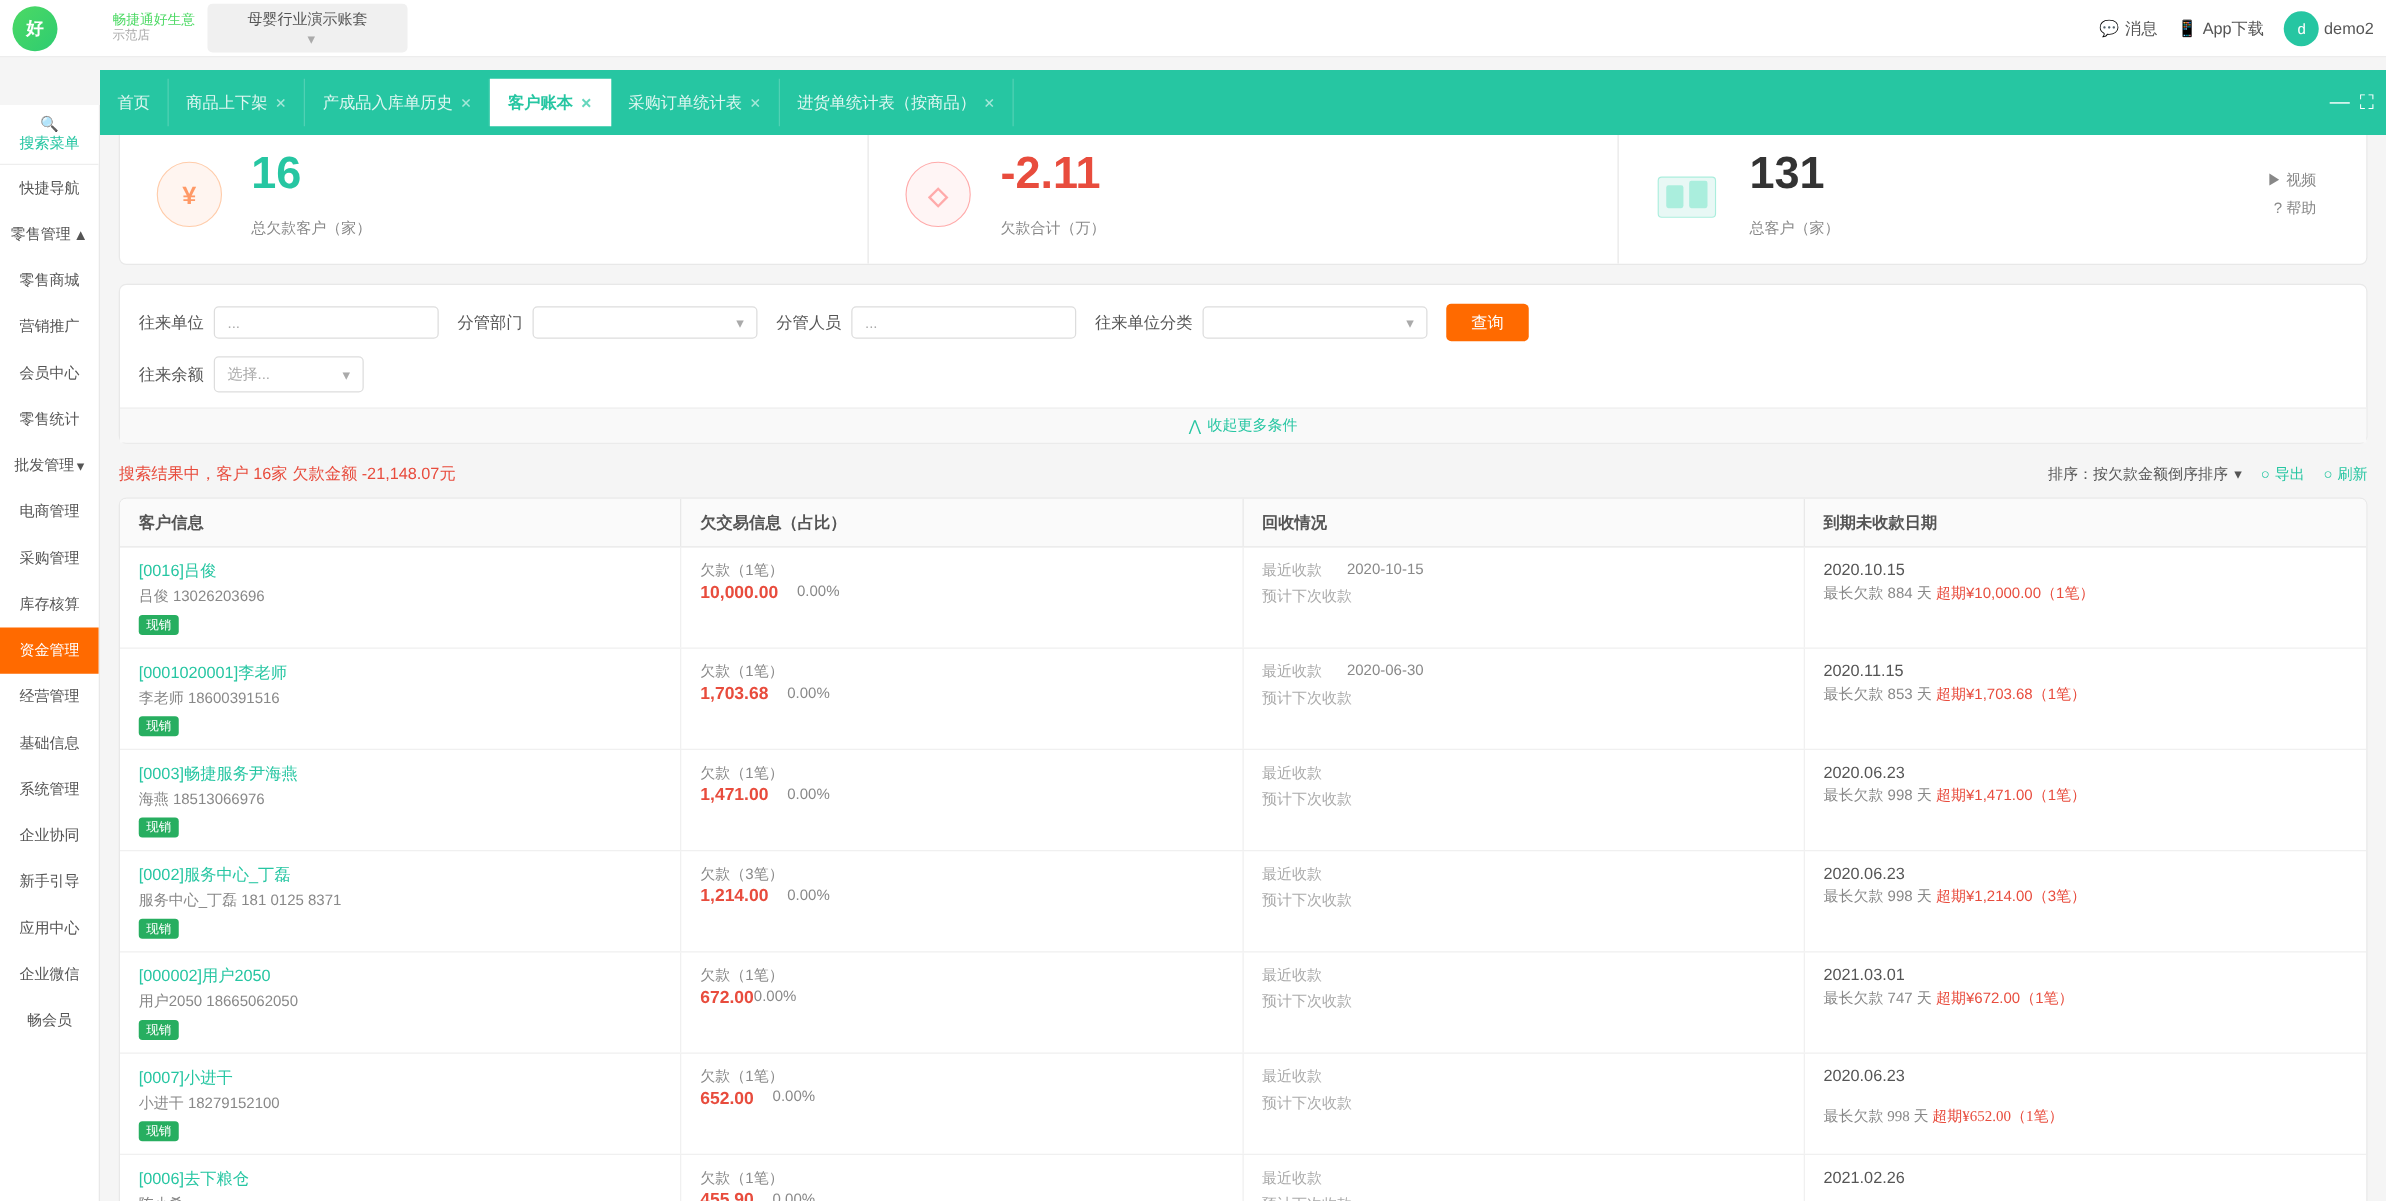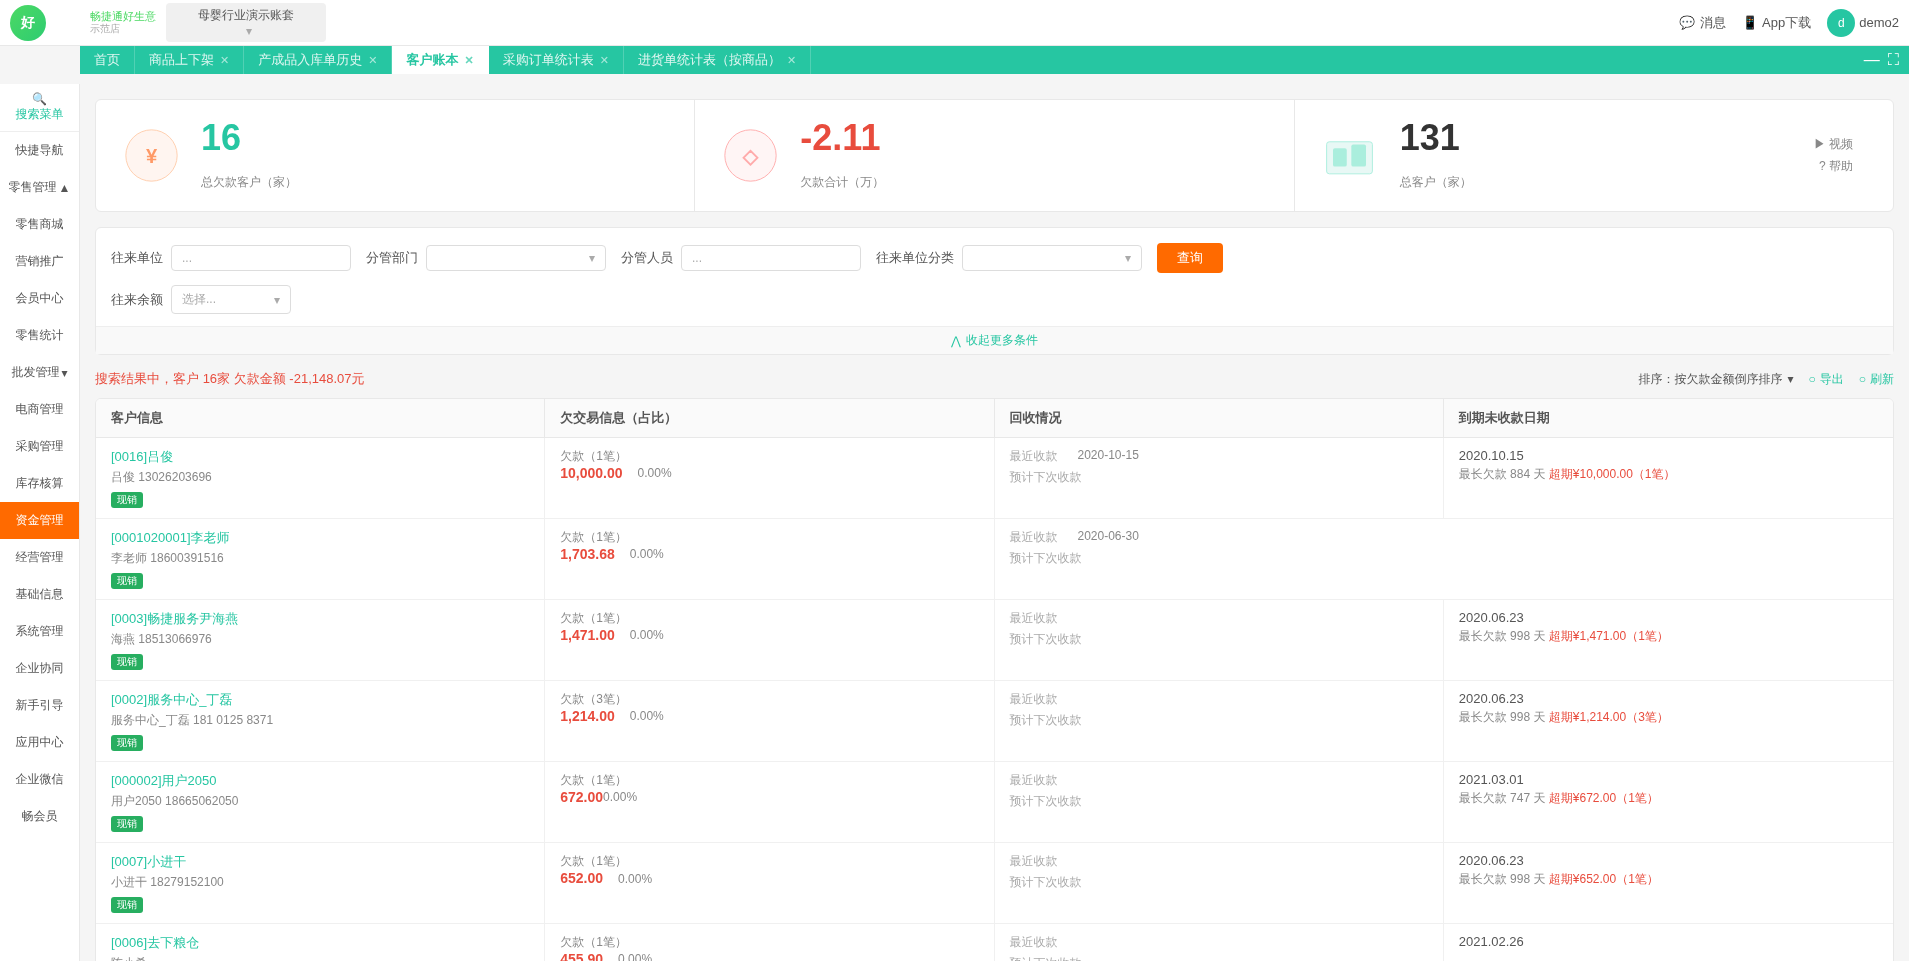--- a/index.html
+++ b/index.html
@@ -13,22 +13,22 @@
     .logo-area { display: flex; align-items: center; width: 80px; }
     .logo-icon { width: 36px; height: 36px; background: linear-gradient(135deg, #4cd964, #2ecc71); border-radius: 50%; display: flex; align-items: center; justify-content: center; color: #fff; font-size: 14px; font-weight: bold; margin-right: 6px; }
     .logo-text { font-size: 11px; color: #4cd964; line-height: 1.2; }
     .company-selector { display: flex; align-items: center; background: #f0f0f0; border-radius: 4px; padding: 4px 10px; cursor: pointer; font-size: 12px; color: #555; margin-left: 10px; min-width: 160px; flex-direction: column; }
     .company-selector span { flex: 1; }
     .top-right { margin-left: auto; display: flex; align-items: center; gap: 16px; }
     .top-btn { display: flex; align-items: center; gap: 4px; font-size: 13px; color: #555; cursor: pointer; }
 
     
     .tab-bar {
-      display: flex; align-items: center; background: #26c6a2; height: 28px;
-      position: fixed; top: 46px; left: 80px; right: 0; z-index: 99; overflow: hidden;
+      display: flex; align-items: center; background: #26c6a2; height: 52px;
+      position: fixed; top: 56px; left: 80px; right: 0; z-index: 99; overflow: hidden;
     }
     .tab-item {
       display: flex; align-items: center; padding: 0 14px; height: 38px; color: rgba(255,255,255,0.85);
       font-size: 13px; cursor: pointer; white-space: nowrap; border-right: 1px solid rgba(255,255,255,0.2);
       position: relative;
     }
     .tab-item.active { background: #fff; color: #26c6a2; font-weight: bold; }
     .tab-item .tab-close { margin-left: 6px; font-size: 11px; opacity: 0.7; }
     .tab-bar-end { margin-left: auto; display: flex; align-items: center; padding-right: 10px; }
     .tab-bar-end span { color: #fff; font-size: 16px; margin-left: 8px; cursor: pointer; }
@@ -401,20 +401,24 @@
       </div>
       <div class="td">
         <div style="display:flex;gap:20px;">
           <span class="recall-label">最近收款</span>
           <span class="recall-date">2020-06-30</span>
         </div>
         <div style="margin-top:4px;">
           <span class="recall-label">预计下次收款</span>
         </div>
       </div>
+      <div class="td">
+        <div style="color:#555;font-size:13px;">2020.11.15</div>
+        <div style="color:#888;font-size:12px;margin-top:3px;">最长欠款 853 天 <a class="overdue-tag">超期¥1,703.68（1笔）</a></div>
+      </div>
     </div>
   </div>
           <div class="table-row-wrapper">
     <div class="table-row">
       <div class="td">
         <a class="customer-name">[0003]畅捷服务尹海燕</a>
         <div class="customer-sub">海燕  18513066976</div>
         <span class="tag-xianjin">现销</span>
       </div>
       <div class="td">
@@ -499,37 +503,37 @@
   </div>
           <div class="table-row-wrapper">
     <div class="table-row">
       <div class="td">
         <a class="customer-name">[0007]小进干</a>
         <div class="customer-sub">小进干  18279152100</div>
         <span class="tag-xianjin">现销</span>
       </div>
       <div class="td">
         <div class="debt-detail">欠款（1笔）</div>
-        <div style="display:flex;align-items:flex-end;gap:15px;">
+        <div style="display:flex;align-items:flex-start;gap:15px;">
           <span class="debt-amount">652.00</span>
           <span class="debt-percent">0.00%</span>
         </div>
       </div>
       <div class="td">
         <div style="display:flex;gap:20px;">
           <span class="recall-label">最近收款</span>
           <span class="recall-date"></span>
         </div>
         <div style="margin-top:4px;">
           <span class="recall-label">预计下次收款</span>
         </div>
       </div>
       <div class="td">
         <div style="color:#555;font-size:13px;">2020.06.23</div>
-        <div style="color:#888;font-size:12px;margin-top:3px;">最长欠款 998 天 <a class="overdue-tag">超期¥652.00（1笔）</a></div>
+        <div style="color:#888;font-size:12px;margin-top:17px;font-family:Liberation Serif, serif;">最长欠款 998 天 <a class="overdue-tag">超期¥652.00（1笔）</a></div>
       </div>
     </div>
   </div>
           <div class="table-row-wrapper">
     <div class="table-row">
       <div class="td">
         <a class="customer-name">[0006]去下粮仓</a>
         <div class="customer-sub">陈小希</div>
         
       </div>

